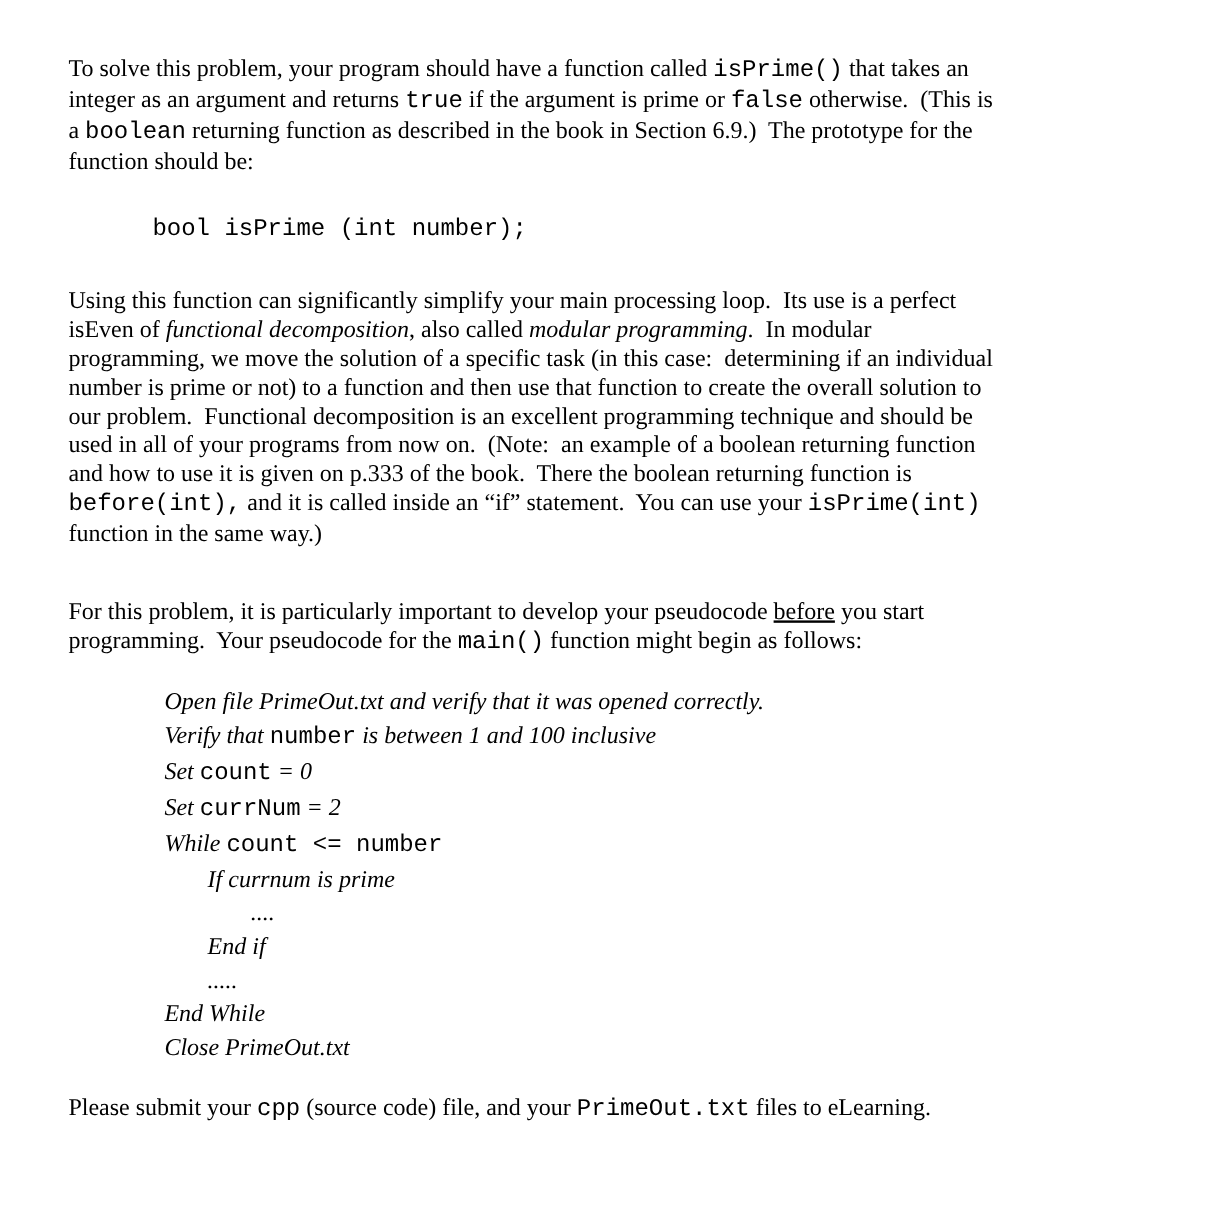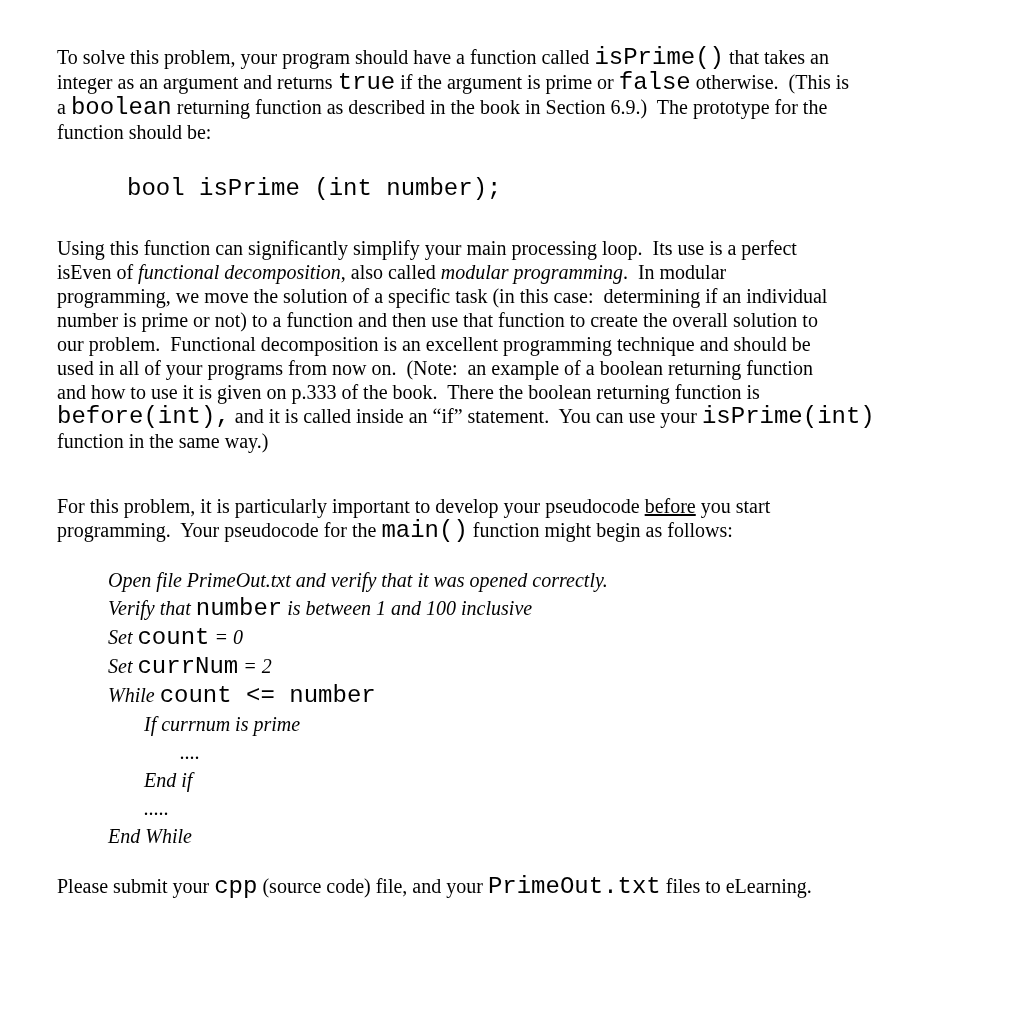--- a/index.html
+++ b/index.html
@@ -6,28 +6,28 @@
   body {
     width: 1013px; height: 1024px; overflow: hidden;
     color: #000000;
     font-family: "Liberation Serif", "DejaVu Serif", serif;
     font-size: 20px; line-height: 24px;
   }
   .page { padding: 45px 30px 0 57px; }
   .line { white-space: pre; }
   .mono {
     font-family: "Liberation Mono", "DejaVu Sans Mono", monospace;
-    font-size: 24px;
+    font-size: 20px;
   }
   .it { font-style: italic; }
   .u  { text-decoration: underline; margin-top: 24px; }
   .codeline { margin: 33px 0 35px 70px; }
   .p2 { margin-top: 0; }
   .p3 { margin-top: 41px; }
-  .pseudo { margin-top: 23px; margin-left: 51px; line-height: 28px; }
+  .pseudo { margin-top: 23px; margin-left: 80px; line-height: 28px; }
   .ind1 { margin-left: 36px; }
   .ind2 { margin-left: 72px; }
   .p4 { margin-top: 18px; }
   .p5 { margin-top: 24px; }
 </style>
 </head>
 <body>
 
 <div class="page">
 
@@ -61,20 +61,21 @@
     <div class="line"><span class="it">Open file PrimeOut.txt and verify that it was opened correctly.</span></div>
     <div class="line"><span class="it">Verify that </span><span class="mono">number</span><span class="it"> is between 1 and 100 inclusive</span></div>
     <div class="line"><span class="it">Set </span><span class="mono">count</span><span class="it"> = 0</span></div>
     <div class="line"><span class="it">Set </span><span class="mono">currNum</span><span class="it"> = 2</span></div>
     <div class="line"><span class="it">While </span><span class="mono">count &lt;= number</span></div>
     <div class="line ind1"><span class="it">If currnum is prime</span></div>
     <div class="line ind2"><span class="it">....</span></div>
     <div class="line ind1"><span class="it">End if</span></div>
     <div class="line ind1"><span class="it">.....</span></div>
     <div class="line"><span class="it">End While</span></div>
+    <div class="line"><span class="it">Close PrimeOut.txt</span></div>
   </section>
 
 
   <section class="p5">
     <div class="line"><span>Please submit your </span><span class="mono">cpp</span><span> (source code) file, and your </span><span class="mono">PrimeOut.txt</span><span> files to eLearning.</span></div>
   </section>
 
 </div>
 
 </body></html>

